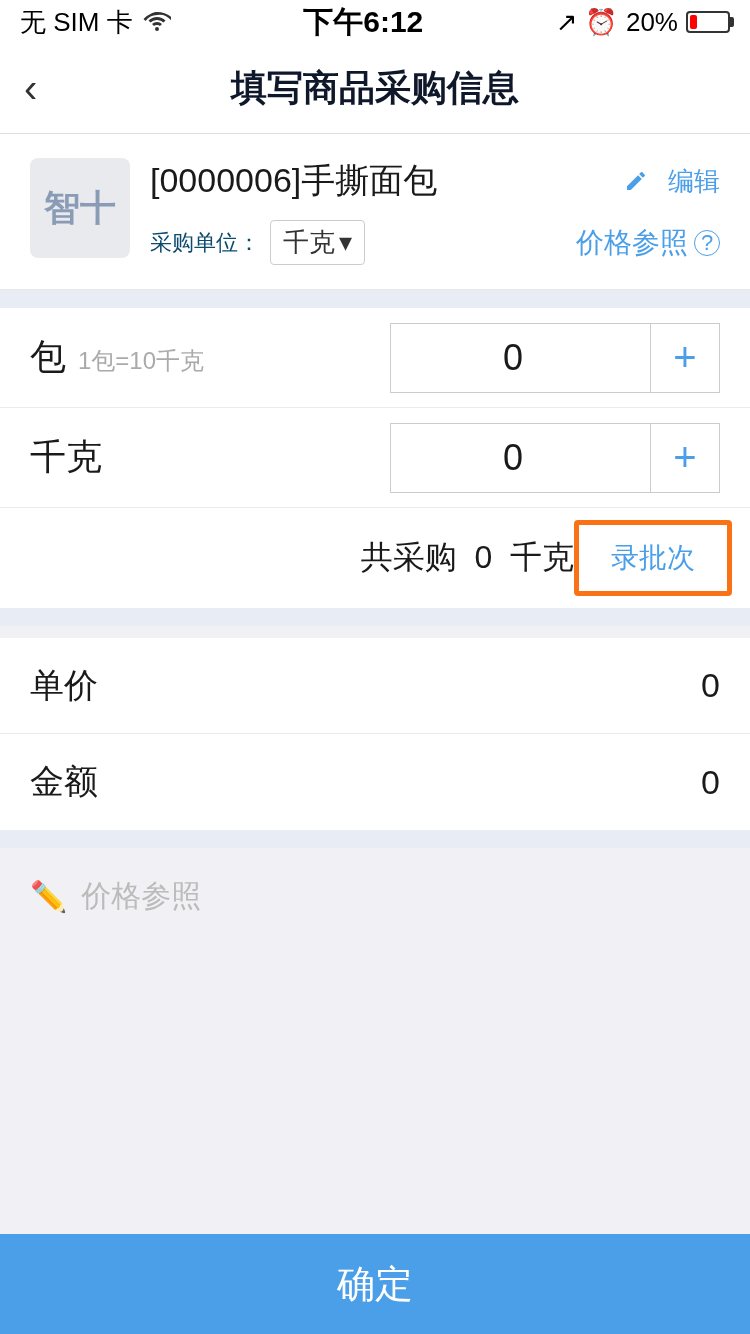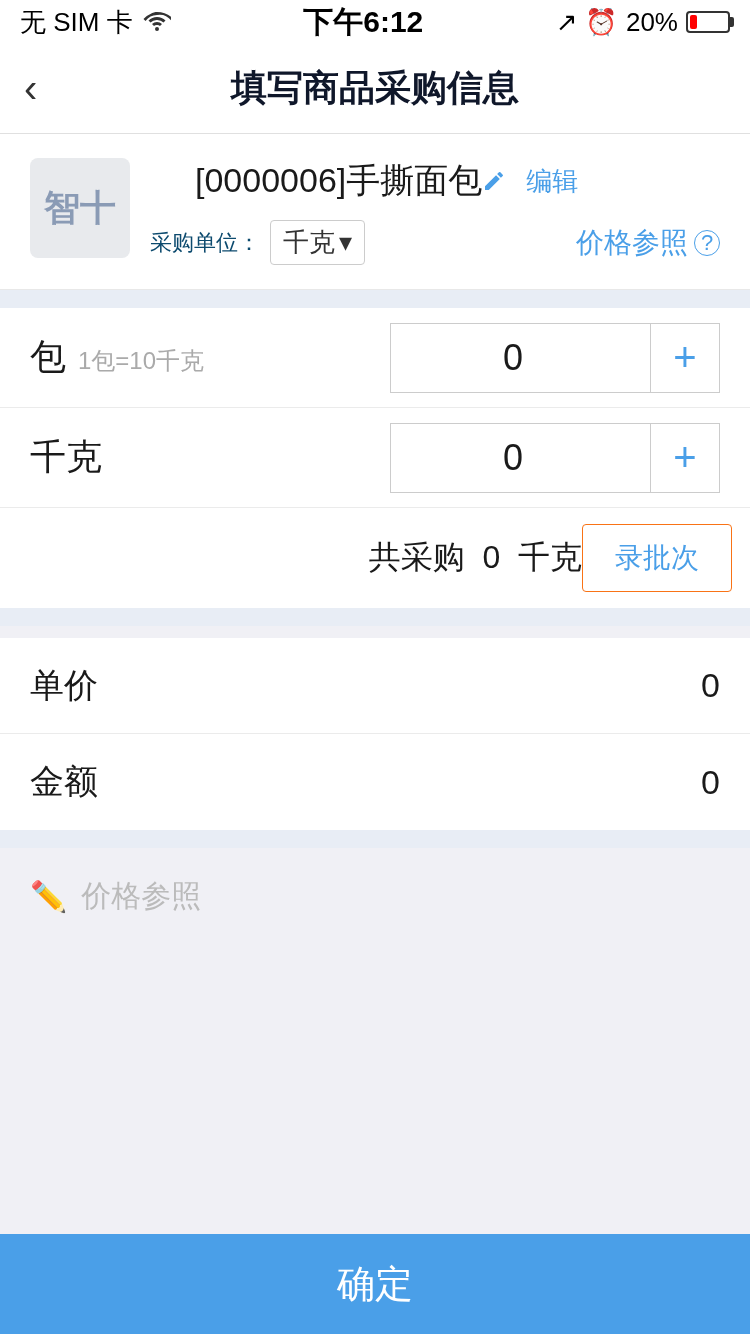--- a/index.html
+++ b/index.html
@@ -87,23 +87,22 @@
       display: flex; align-items: center; justify-content: center;
       flex-shrink: 0;
       overflow: hidden;
     }
     .product-owl {
       font-size: 36px; color: #8a9bb5;
       font-weight: bold;
     }
     .product-info { flex: 1; }
     .product-name-row {
-      display: flex; justify-content: flex-start; align-items: center;
+      display: flex; justify-content: space-between; align-items: center;
       margin-bottom: 16px;
-      margin-left: 45px;
     }
     .product-name { font-size: 34px; color: #1a1a1a; font-weight: 500; }
     .edit-btn { font-size: 26px; color: #4a9fe8; display: flex; align-items: center; gap: 20px; }
     .unit-row { display: flex; justify-content: space-between; align-items: center; }
     .unit-label { font-size: 22px; color: #0c4a6e; }
     .unit-select {
       display: inline-flex; align-items: center; gap: 4px;
       border: 1px solid #ccc; border-radius: 4px;
       padding: 4px 12px;
       font-size: 26px; color: #333;
@@ -152,21 +151,21 @@
     .total-section {
       background: #fff;
     }
     .total-row {
       display: flex; align-items: center; justify-content: flex-end;
       padding: 0 18px;
       height: 100px;
     }
     .total-text { font-size: 32px; color: #1a1a1a; }
     .batch-btn {
-      border: 1px solid #f97316;
+      border: 5px solid #f97316;
       color: #4a9fe8;
       background: #fff;
       padding: 14px 32px;
       font-size: 28px;
       border-radius: 4px;
       cursor: pointer;
     }
 
     
     .price-section { background: #fff; margin-top: 12px; }

